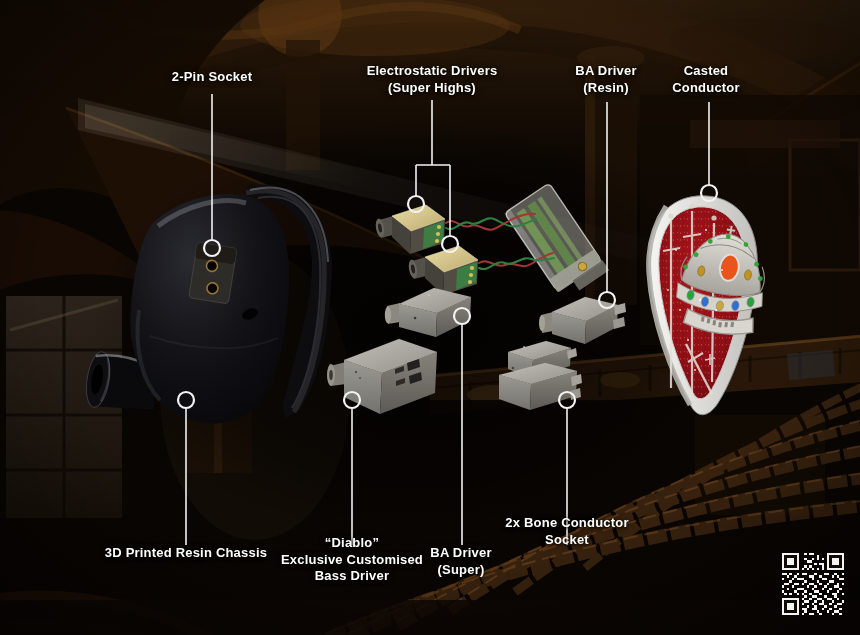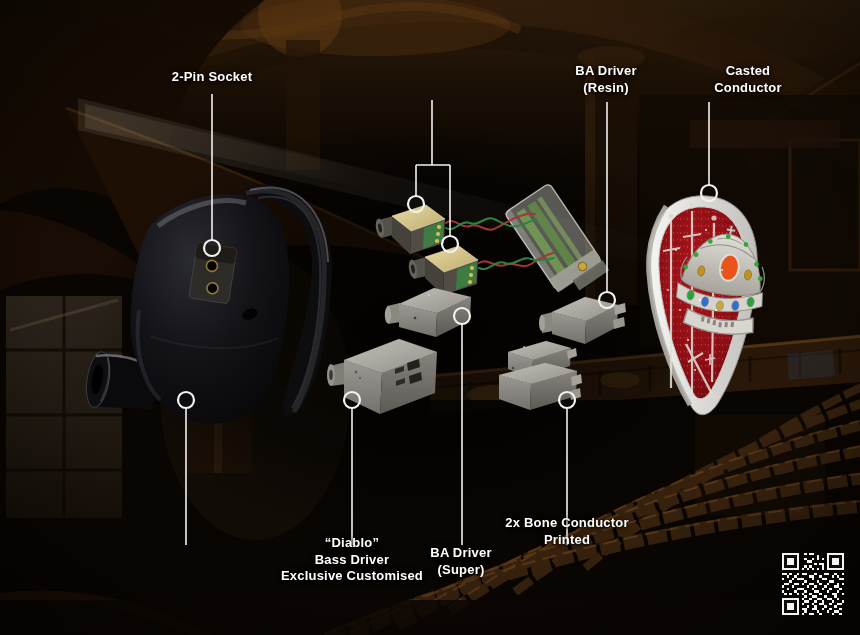--- a/index.html
+++ b/index.html
@@ -390,35 +390,42 @@
       M10 21h1v1h-1z M13 21h1v1h-1z M17 21h1v1h-1z M21 21h1v1h-1z
       M8 22h2v1h-2z M12 22h2v1h-2z M16 22h1v1h-1z M19 22h1v1h-1z M23 22h1v1h-1z
       M9 23h1v1h-1z M14 23h1v1h-1z M18 23h1v1h-1z M21 23h2v1h-2z
       M8 24h1v1h-1z M11 24h2v1h-2z M15 24h1v1h-1z M20 24h1v1h-1z M23 24h1v1h-1z"></path>
   </svg>
 </svg>
 
 <div class="callout-label" style="left:212px;top:69px">
   <span class="cl-line">2-Pin Socket</span>
 </div>
+<div class="callout-label" style="left:432px;top:63px">
+  <span class="cl-line">Electrostatic Drivers</span>
+  <span class="cl-line">(Super Highs)</span>
+</div>
 <div class="callout-label" style="left:606px;top:63px">
   <span class="cl-line">BA Driver</span>
   <span class="cl-line">(Resin)</span>
 </div>
-<div class="callout-label" style="left:748px;top:63px">
+<div class="callout-label" style="left:706px;top:63px">
   <span class="cl-line">Casted</span>
   <span class="cl-line">Conductor</span>
 </div>
+<div class="callout-label" style="left:186px;top:545px">
+  <span class="cl-line">3D Printed Resin Chassis</span>
+</div>
 <div class="callout-label" style="left:352px;top:535px">
   <span class="cl-line">“Diablo”</span>
+  <span class="cl-line">Exclusive Customised</span>
   <span class="cl-line">Bass Driver</span>
-  <span class="cl-line">Exclusive Customised</span>
 </div>
 <div class="callout-label" style="left:461px;top:545px">
   <span class="cl-line">BA Driver</span>
   <span class="cl-line">(Super)</span>
 </div>
 <div class="callout-label" style="left:567px;top:515px">
   <span class="cl-line">2x Bone Conductor</span>
-  <span class="cl-line">Printed</span>
+  <span class="cl-line">Socket</span>
 </div>
 
 </div>
 
 </body></html>

